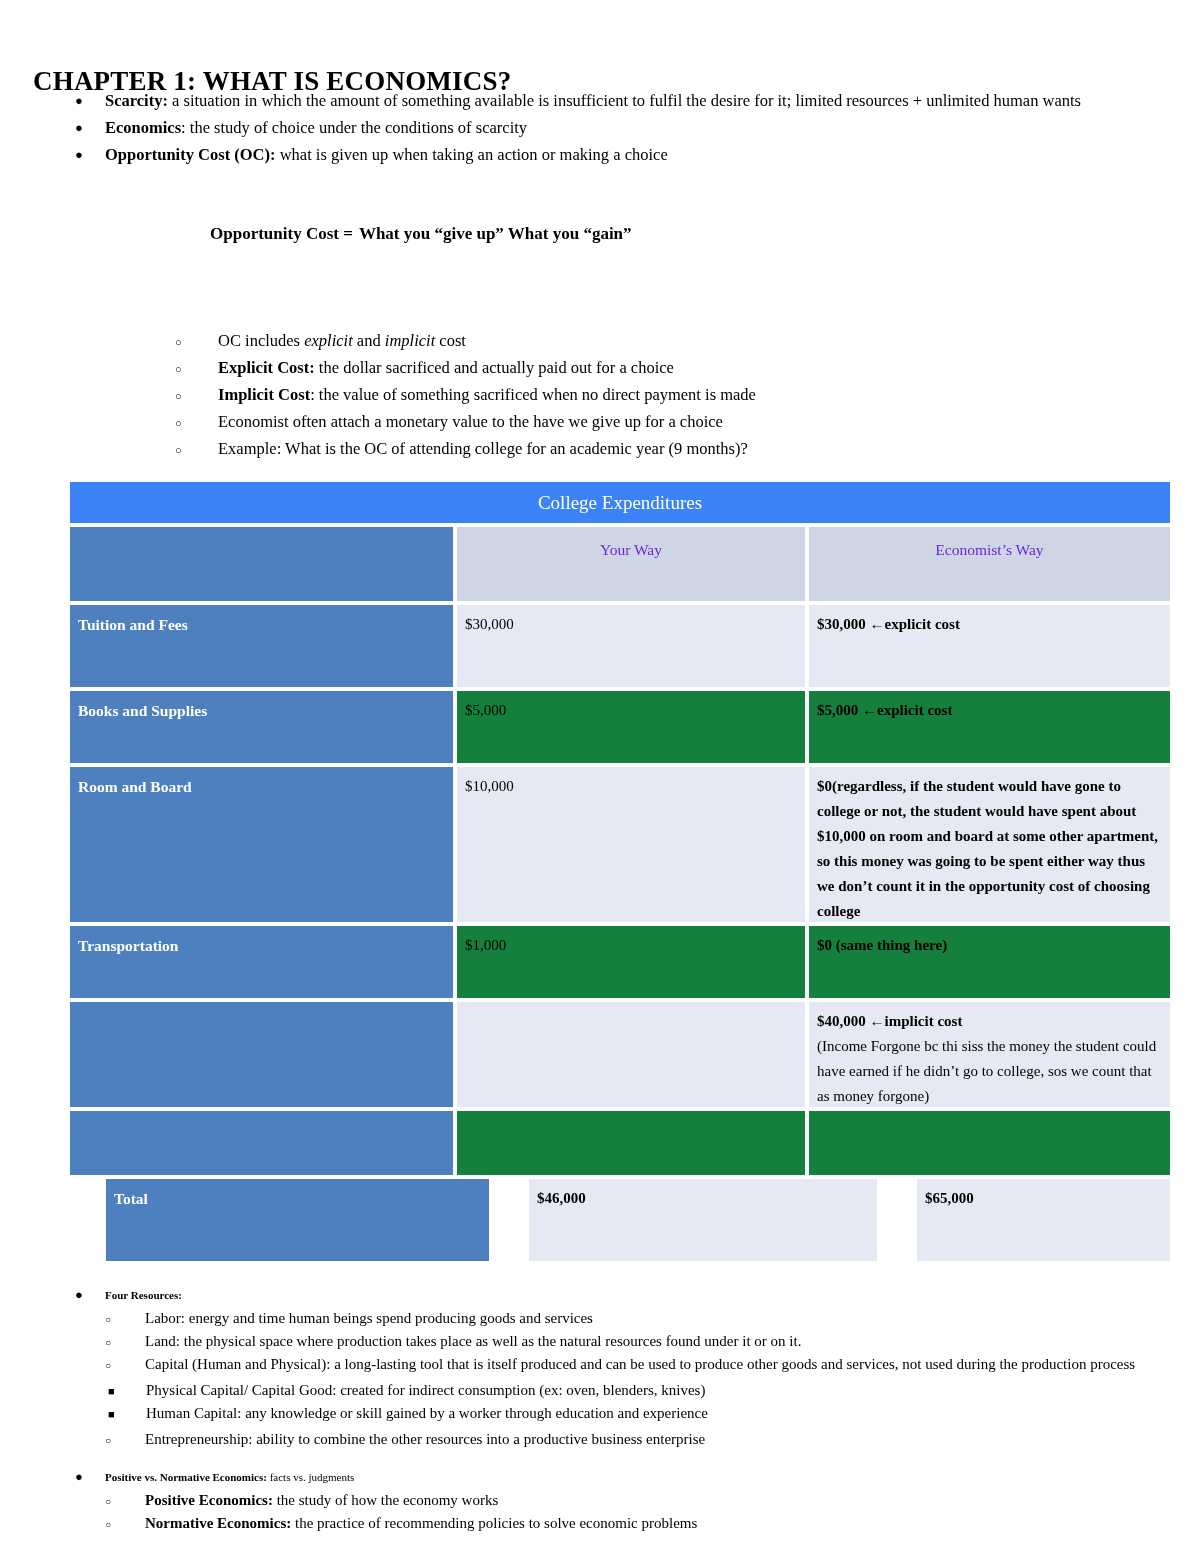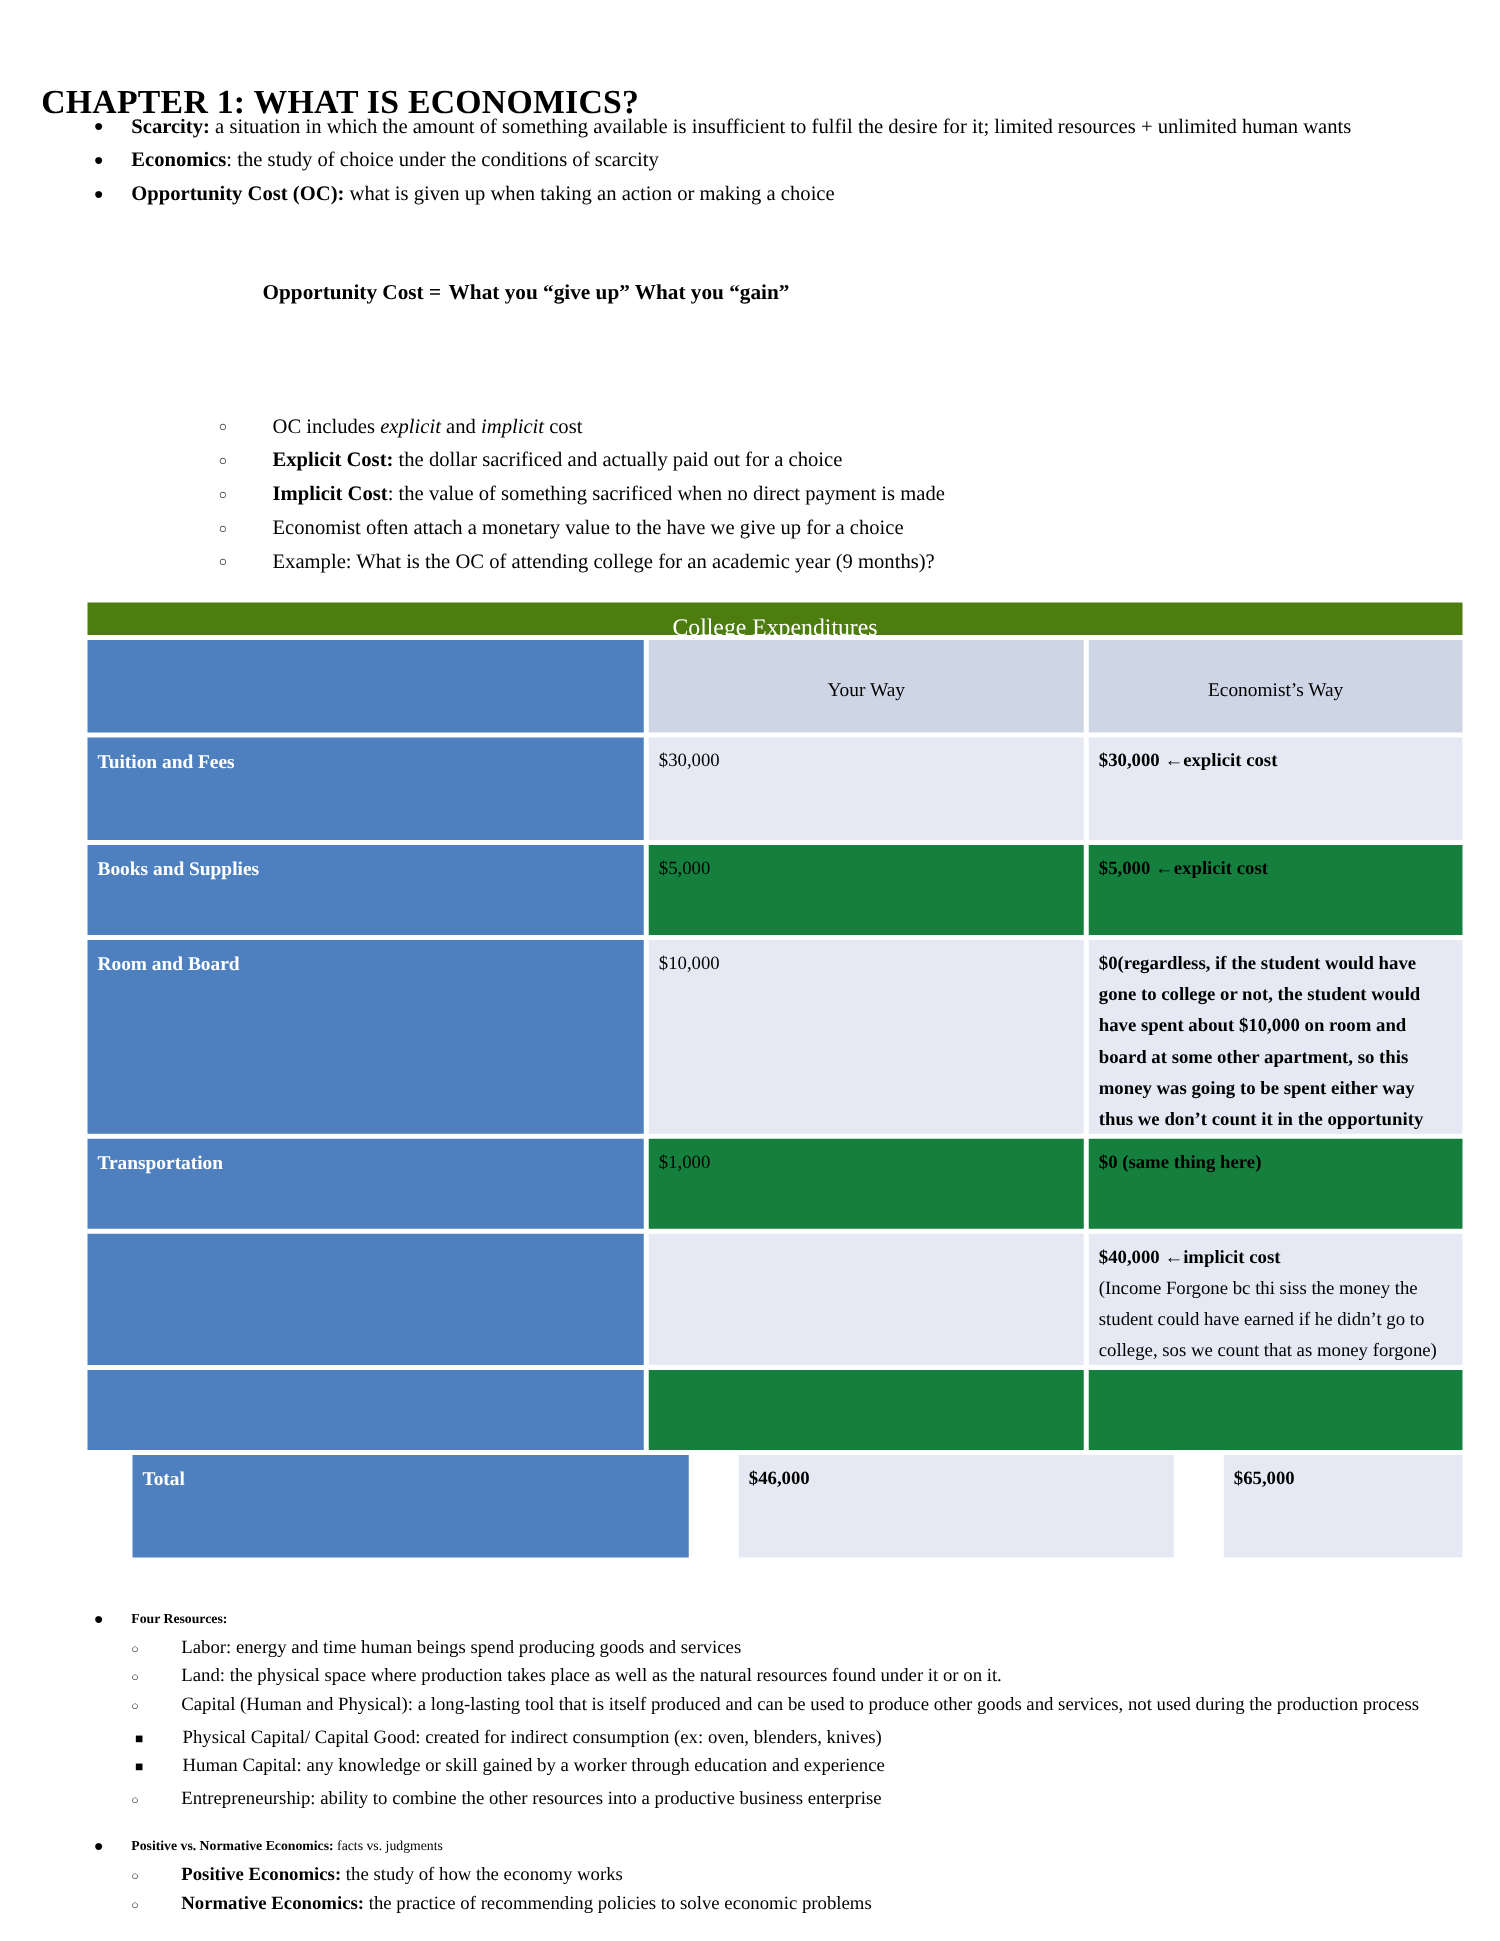--- a/index.html
+++ b/index.html
@@ -128,40 +128,40 @@
   }
 
   
   .exp-table {
     position: absolute;
     left: 70px;
     top: 482px;
     width: 1100px;
   }
   .tbl-title {
-    background: #4d7c0f;
+    background: #3b82f6;
     color: #ffffff;
     text-align: center;
     font-size: 19px;
-    height: 26px;
+    height: 41px;
     line-height: 41px;
     margin-bottom: 4px;
   }
   .trow {
     display: flex;
     margin-bottom: 4px;
   }
   .cell {
     box-sizing: border-box;
     padding: 7px 8px 6px 8px;
     font-size: 15px;
     line-height: 25px;
   }
   .c-label {
-    width: 445px;
+    width: 383px;
     margin-right: 4px;
     background: #4e80bf;
     color: #ffffff;
     font-weight: bold;
     font-size: 15.5px;
   }
   .c-your {
     width: 348px;
     margin-right: 4px;
   }
@@ -170,23 +170,23 @@
     flex: 1;
   }
   .shade-a { background: #e6e9f3; }
   .shade-b { background: #15803d; }
 
   .h-row .c-label { background: #4e80bf; }
   .h-row .c-your, .h-row .c-econ {
     background: #ced5e5;
     text-align: center;
     font-weight: normal;
-    color: #000000;
+    color: #6d28d9;
     font-size: 15.5px;
-    padding-top: 28px;
+    padding-top: 10px;
   }
   .h-row { height: 74px; }
   .h-row .cell { height: 74px; }
 
   .r-h82 .cell { height: 82px; }
   .r-h155 .cell { height: 155px; }
   .r-h72 .cell { height: 72px; }
   .r-h105 .cell { height: 105px; }
   .r-h64 .cell { height: 64px; }
   .r-h82b .cell { height: 82px; margin-left: 36px; }

